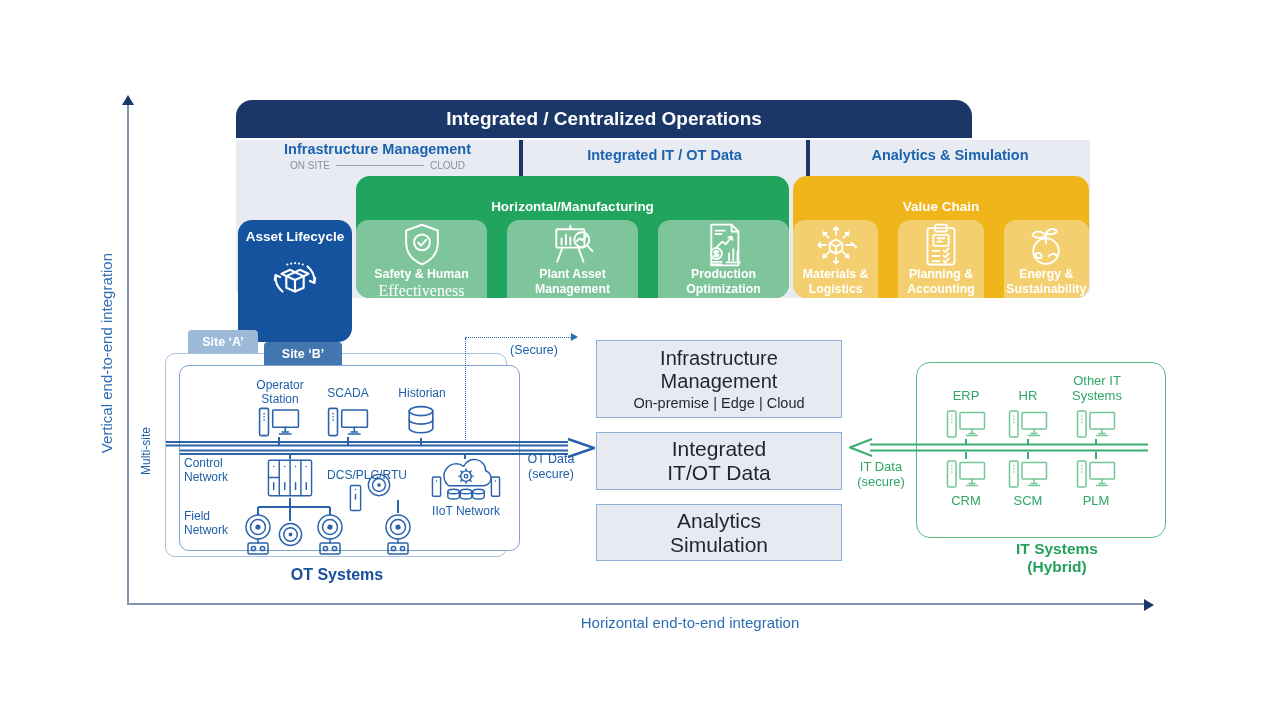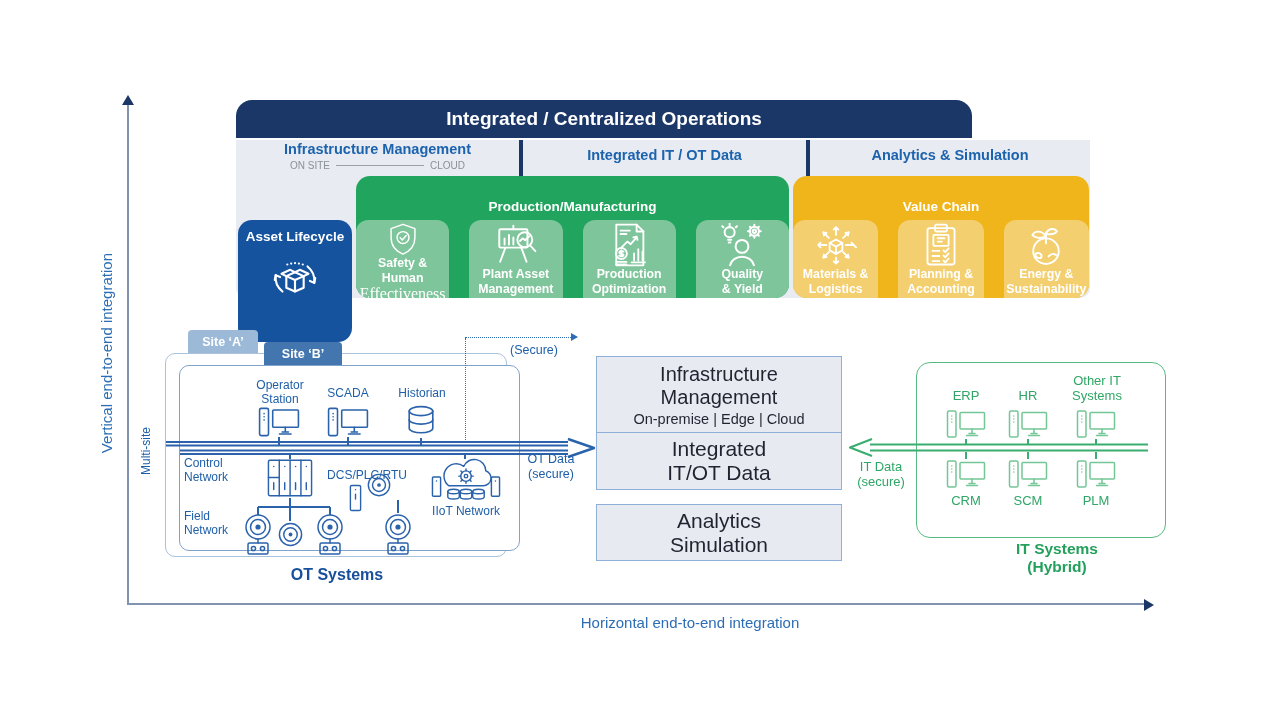--- a/index.html
+++ b/index.html
@@ -209,21 +209,21 @@
     </div>
 
     <div class="abs block" style="left:2px;top:76px;width:114px;height:122px;background:#15539f;text-align:center;margin-top:44px;">
       <div style="font-weight:700;font-size:13.5px;margin-top:9px;">Asset Lifecycle</div>
       <svg class="ic sw22" width="54" height="54" style="color:#fff;margin:8px auto 0;">
           <use href="#sym-lifecycle"></use>
         </svg>
     </div>
 
     <div class="abs block" style="left:120px;top:76px;width:433px;height:122px;background:#21a45d;">
-      <div class="block-head">Production/Manufacturing</div>
+      <div class="block-head">Horizontal/Manufacturing</div>
       <div class="subrow">
         <div class="sub sub-green">
           <svg class="ic sw22" width="42" height="44" style="color:#fff;">
               <use href="#sym-shield"></use>
             </svg>
           <div class="lbl">Safety &amp; Human</div>
           <div class="lbl serif">Effectiveness</div>
         </div>
         <div class="sub sub-green">
           <svg class="ic sw22" width="48" height="44" style="color:#fff;">
@@ -231,27 +231,20 @@
             </svg>
           <div class="lbl">Plant Asset</div>
           <div class="lbl">Management</div>
         </div>
         <div class="sub sub-green">
           <svg class="ic sw22" width="40" height="44" style="color:#fff;">
               <use href="#sym-docchart"></use>
             </svg>
           <div class="lbl">Production</div>
           <div class="lbl">Optimization</div>
-        </div>
-        <div class="sub sub-green">
-          <svg class="ic sw22" width="46" height="44" style="color:#fff;">
-              <use href="#sym-quality"></use>
-            </svg>
-          <div class="lbl">Quality</div>
-          <div class="lbl">&amp; Yield</div>
         </div>
       </div>
     </div>
 
     <div class="abs block" style="left:557px;top:76px;width:296px;height:122px;background:#efb51b;">
       <div class="block-head">Value Chain</div>
       <div class="subrow">
         <div class="sub sub-yellow">
           <svg class="ic sw22" width="46" height="44" style="color:#fff;">
               <use href="#sym-materials"></use>
@@ -363,21 +356,21 @@
   <svg width="460" height="250" viewBox="0 0 460 250" style="position:absolute;left:160px;top:330px;z-index:5;display:block;">
     <g fill="none" stroke="#2a62ac" stroke-width="2">
       <path d="M119 107v8M188 107v8M261 108v7"></path>
       <path d="M130 123v6M305 123v6"></path>
       <path d="M130 168v9M98 177h72M98 177v8M170 177v8M130 177v14M238 170v13"></path>
     </g>
   </svg>
 
   <div class="abs caption-ot" style="left:237px;top:566px;width:200px;z-index:5;text-align:center;">OT Systems</div>
 
-  <div class="mbox" style="top:340px;height:78px;margin-top:16px;">
+  <div class="mbox" style="top:340px;height:78px;">
     <div class="big" style="font-size:20px;"><span>Infrastructure</span><br><span>Management</span></div>
     <div class="sub2">On-premise | Edge | Cloud</div>
   </div>
   <div class="mbox" style="top:432px;height:58px;">
     <div class="big"><span>Integrated</span><br><span>IT/OT Data</span></div>
   </div>
   <div class="mbox" style="top:504px;height:57px;">
     <div class="big"><span>Analytics</span><br><span>Simulation</span></div>
   </div>
 

